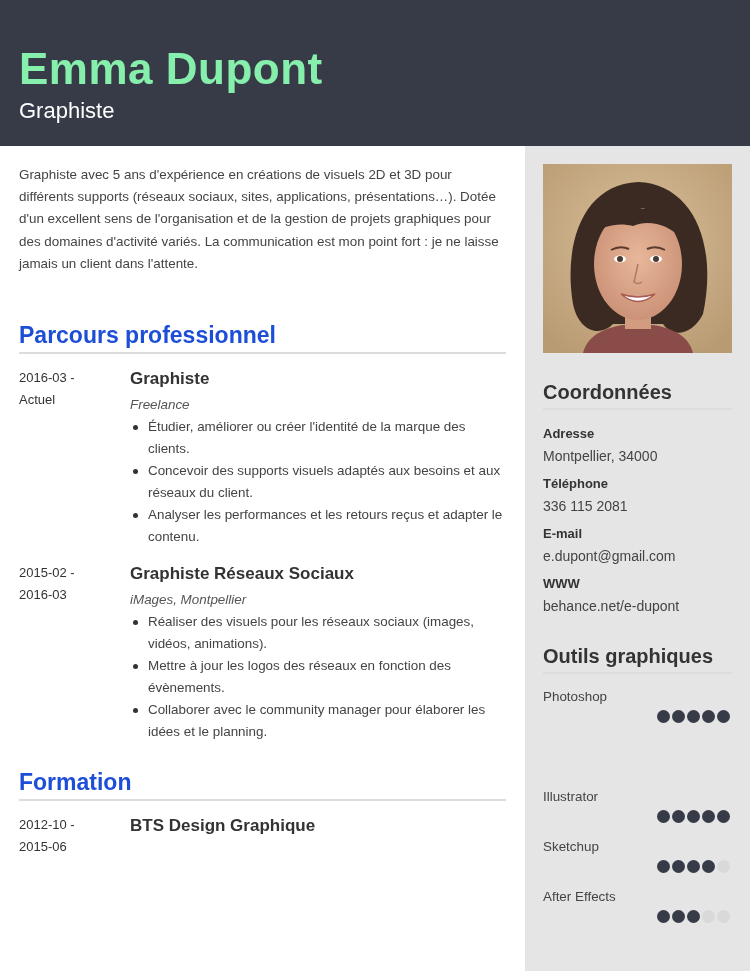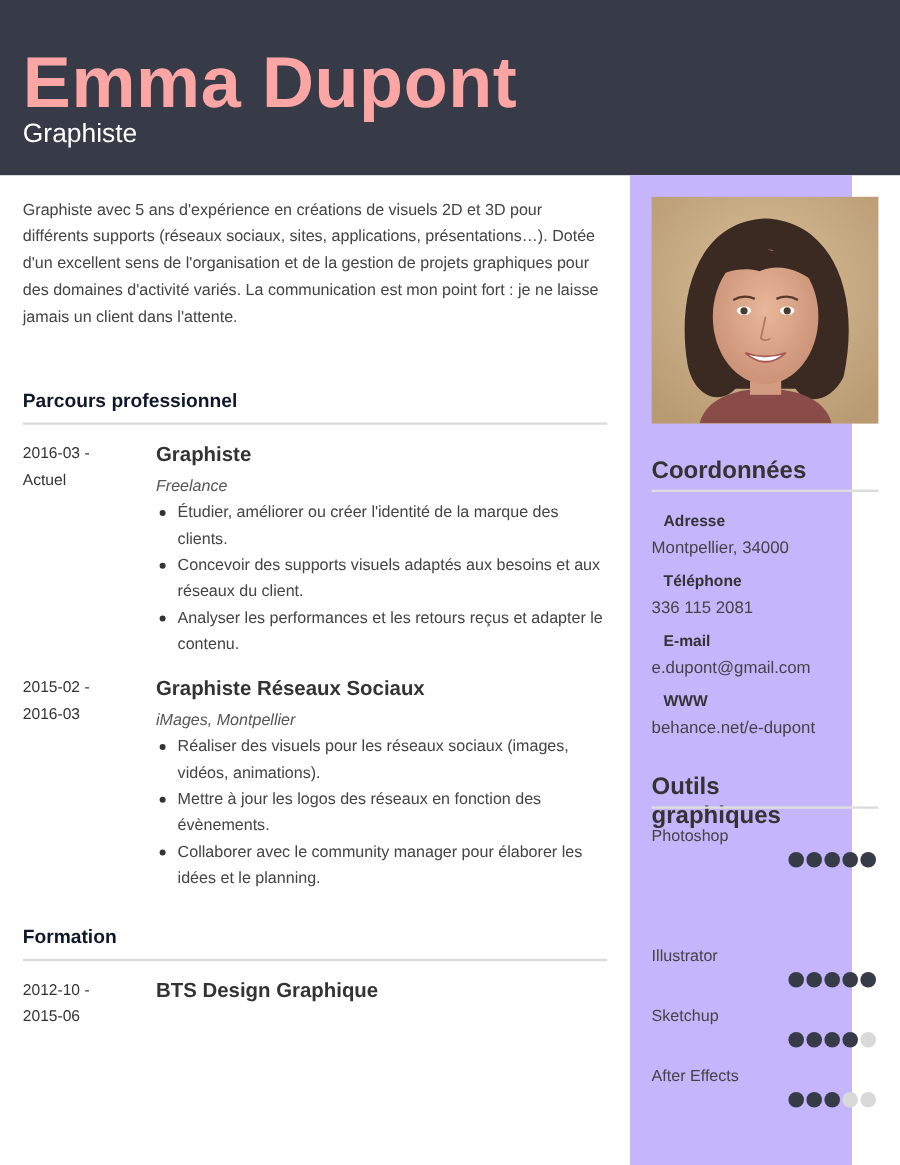--- a/index.html
+++ b/index.html
@@ -1,46 +1,46 @@
 <!DOCTYPE html>
 <html><head>
 <meta charset="utf-8">
 <style>
   * { box-sizing: border-box; margin: 0; padding: 0; }
   html, body { width: 750px; height: 971px; overflow: hidden; background: #fff; }
   body { font-family: "Liberation Sans", "DejaVu Sans", sans-serif; color: #333; position: relative; }
 
   .header { position: absolute; left: 0; top: 0; width: 750px; height: 146px; background: #363b47; }
-  .header .name { position: absolute; left: 19px; top: 42px; font-size: 60px; font-weight: bold; color: #fca5a5; letter-spacing: 0.5px; line-height: 54px; }
+  .header .name { position: absolute; left: 19px; top: 42px; font-size: 44px; font-weight: bold; color: #86efac; letter-spacing: 0.5px; line-height: 54px; }
   .header .title { position: absolute; left: 19px; top: 97px; font-size: 22px; color: #fff; line-height: 28px; }
 
-  .sidebar { position: absolute; left: 525px; top: 146px; width: 185px; height: 825px; background: #c4b5fd; }
+  .sidebar { position: absolute; left: 525px; top: 146px; width: 225px; height: 825px; background: #e5e5e5; }
 
   .main { position: absolute; left: 0; top: 146px; width: 525px; height: 825px; padding-left: 40px; }
 
   .summary { position: absolute; left: 19px; top: 18px; width: 480px; font-size: 13.4px; line-height: 22.2px; color: #444; }
 
-  .section-title { position: absolute; left: 19px; font-size: 16px; font-weight: bold; color: #0f172a; line-height: 24px; }
+  .section-title { position: absolute; left: 19px; font-size: 23px; font-weight: bold; color: #1d4ed8; line-height: 24px; }
   .section-rule { position: absolute; left: 19px; width: 487px; height: 2px; background: #dcdcdc; }
 
   .entry { position: absolute; left: 19px; width: 490px; }
   .entry .date { position: absolute; left: 0; top: 0; width: 100px; font-size: 13px; font-weight: normal; color: #333; line-height: 22px; }
   .entry .content { position: absolute; left: 111px; top: 0; width: 380px; }
   .entry .role { font-size: 17px; font-weight: bold; color: #333; line-height: 24px; }
   .entry .company { font-size: 13.4px; font-style: italic; color: #555; line-height: 20px; margin-top: 4px; white-space: nowrap; overflow: hidden; }
   .entry ul { list-style: none; margin-top: 1px; }
   .entry li { position: relative; padding-left: 18px; font-size: 13.4px; line-height: 22px; color: #444; }
   .entry li::before { content: ""; position: absolute; left: 3px; top: 9px; width: 5px; height: 5px; border-radius: 50%; background: #333; }
 
   .photo { position: absolute; left: 18px; top: 18px; width: 189px; height: 189px; overflow: hidden; background: #c3a57e; }
   .photo svg { display: block; }
 
   .side-title { position: absolute; left: 18px; font-size: 20px; font-weight: bold; color: #333; line-height: 24px; }
   .side-rule { position: absolute; left: 18px; width: 189px; height: 2px; background: #dcdcdc; }
-  .contact-label { position: absolute; left: 28px; font-size: 13px; font-weight: bold; color: #333; line-height: 18px; }
+  .contact-label { position: absolute; left: 18px; font-size: 13px; font-weight: bold; color: #333; line-height: 18px; }
   .contact-value { position: absolute; left: 18px; font-size: 14px; color: #444; line-height: 18px; }
 
   .skill { position: absolute; left: 18px; width: 189px; height: 44px; }
   .skill .skill-name { position: absolute; left: 0; top: 0; font-size: 13.4px; color: #444; line-height: 18px; }
   .skill .dots { position: absolute; right: 2px; top: 22px; display: flex; gap: 2px; }
   .skill .dot { width: 13px; height: 13px; border-radius: 50%; background: #363b47; }
   .skill .dot.off { background: #d9d9d9; }
 </style>
 </head>
 <body>

